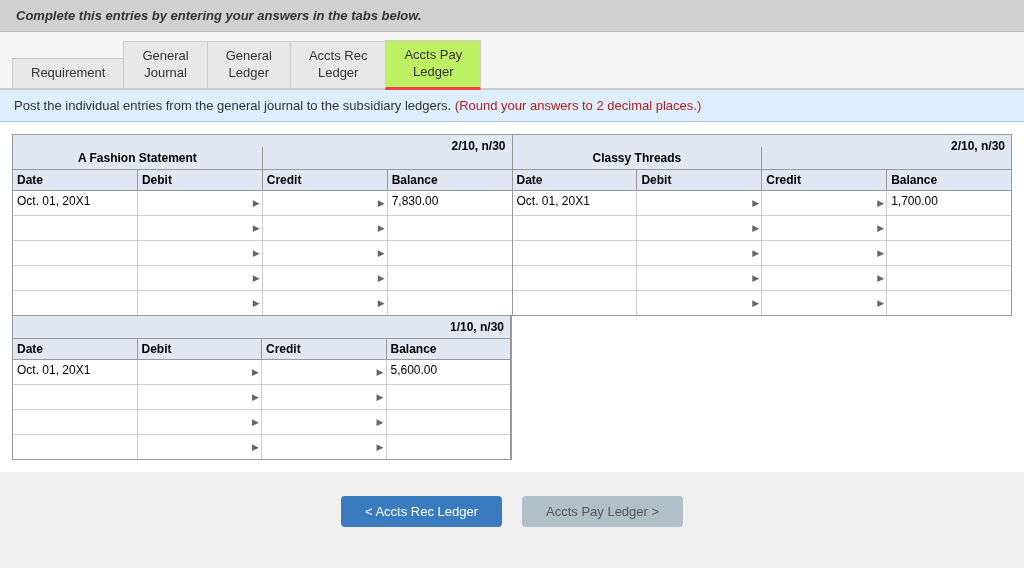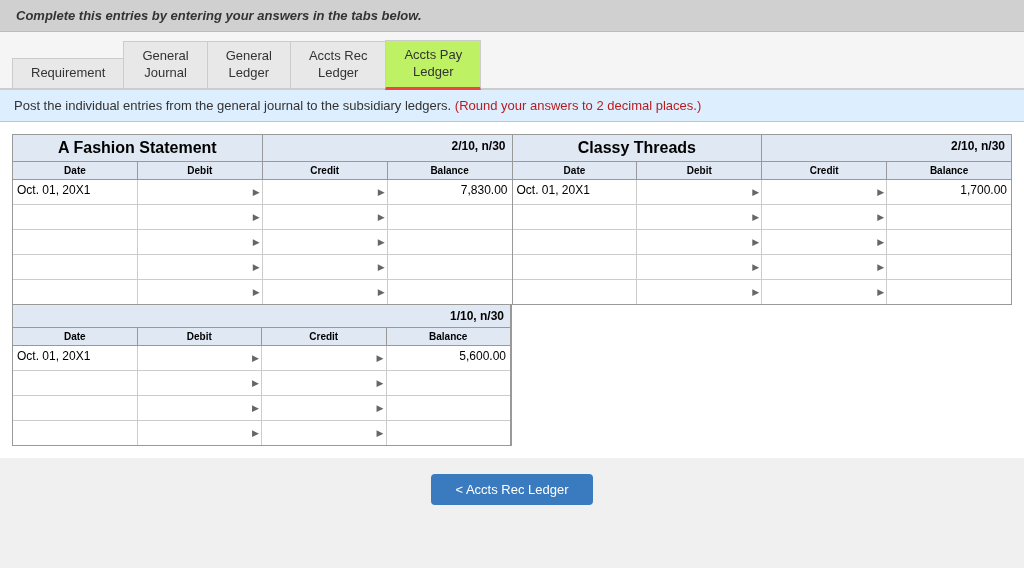--- a/index.html
+++ b/index.html
@@ -68,46 +68,46 @@
     .ledger-header-row {
       display: flex;
       background: #e0e8f4;
     }
 
     .ledger-title-cell {
       flex: 1;
       text-align: center;
       font-weight: bold;
       padding: 4px 6px;
-      font-size: 16px;
+      font-size: 12px;
       border-bottom: 1px solid #999;
       border-right: 1px solid #999;
+      margin-top: 12px;
     }
 
     .ledger-terms-cell {
       flex: 1;
       text-align: right;
       font-weight: bold;
       padding: 4px 6px;
       font-size: 12px;
       border-bottom: 1px solid #999;
     }
 
     .ledger-col-headers {
       display: flex;
       background: #e0e8f4;
       border-bottom: 1px solid #999;
     }
 
     .col-header {
       flex: 1;
-      text-align: center;
       font-weight: bold;
       padding: 3px 4px;
-      font-size: 10px;
+      font-size: 12px;
       border-right: 1px solid #999;
     }
     .col-header:last-child {
       border-right: none;
     }
 
     .ledger-data-row {
       display: flex;
       border-bottom: 1px solid #ccc;
       min-height: 24px;
@@ -143,29 +143,29 @@
       content: '▶';
       font-size: 9px;
       color: #666;
       position: absolute;
       right: 2px;
       top: 50%;
       transform: translateY(-50%);
     }
 
     .cell-value {
-      text-align: right;
+      text-align: left;
       display: block;
     }
 
     .bottom-nav {
       display: flex;
       justify-content: center;
       gap: 20px;
-      padding: 16px;
+      padding: 24px;
       background: #f0f0f0;
     }
 
     .nav-btn {
       padding: 8px 24px;
       font-size: 13px;
       cursor: pointer;
       border: none;
       border-radius: 4px;
     }
@@ -380,13 +380,16 @@
       </div>
     </div>
   </div>
 
 </div>
 
 <div class="bottom-nav">
   <button class="nav-btn primary">
     <span>&lt; Accts Rec Ledger</span>
   </button>
+  <button class="nav-btn secondary">
+    <span>Accts Pay Ledger &gt;</span>
+  </button>
 </div>
 
 </body></html>

